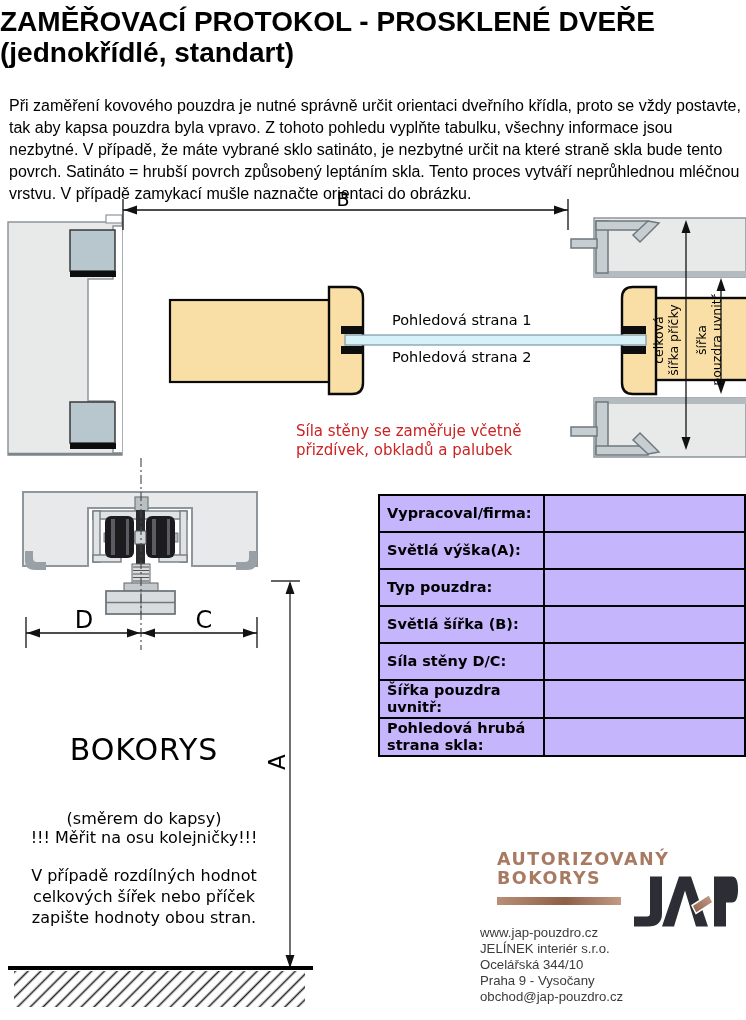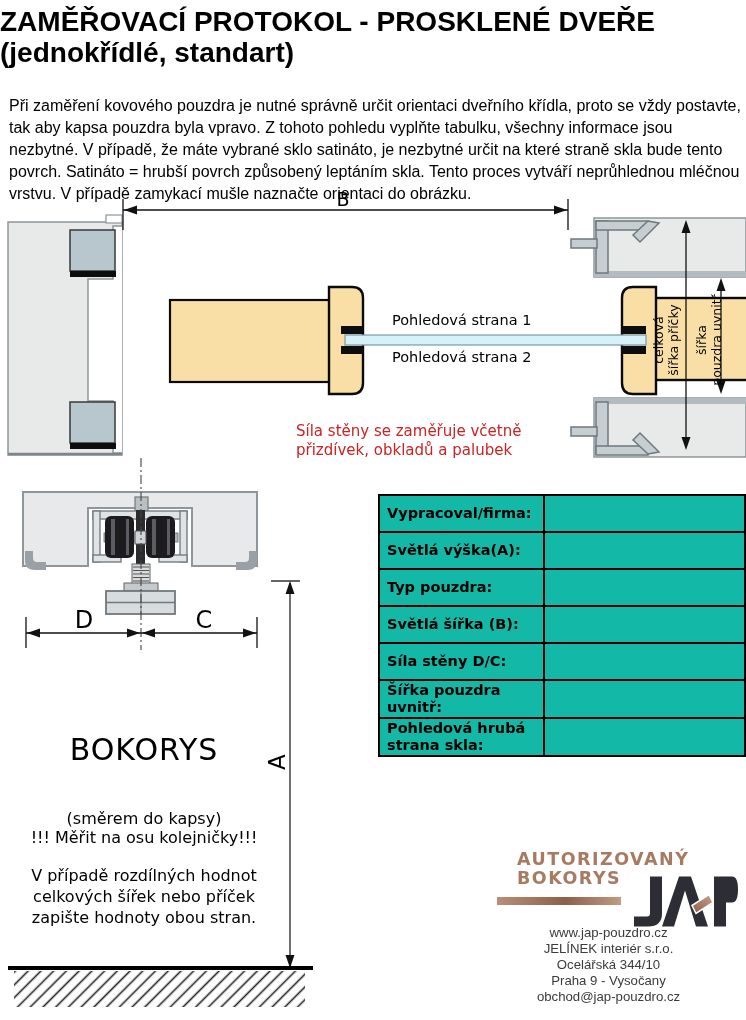--- a/index.html
+++ b/index.html
@@ -10,33 +10,33 @@
   .intro{position:absolute;left:9px;top:79px;width:734px;font-size:16px;line-height:21.9px;}
   .diagram-svg{position:absolute;left:0;top:0;width:746px;height:1020px;}
   .bokorys-block{position:absolute;left:6px;top:733px;width:276px;text-align:center;
                  font-family:"DejaVu Sans","Liberation Sans",sans-serif;}
   .bokorys-title{font-size:30px;line-height:34px;font-weight:normal;letter-spacing:1px;}
   .bokorys-sub{font-size:16px;line-height:19px;margin-top:42px;}
   .bokorys-note{font-size:16px;line-height:19px;}
   .bokorys-note2{margin-top:18px;font-size:16px;line-height:21px;text-align:center;}
   table.form{position:absolute;left:378px;top:494px;width:361px;border-collapse:collapse;
              table-layout:fixed;}
-  table.form td{border:2.5px solid #000;background:#14b8a6;vertical-align:middle;margin-left:47px;}
+  table.form td{border:2.5px solid #000;background:#c4b5fd;vertical-align:middle;margin-left:47px;}
   td.lbl{width:152px;height:33px;padding:1px 4px 1px 7px;
          font-family:"DejaVu Sans","Liberation Sans",sans-serif;
          font-weight:bold;font-size:14.5px;line-height:17px;}
   td.val{width:197px;}
   .dealer-words{position:absolute;left:497px;top:850px;
                 font-family:"DejaVu Sans","Liberation Sans",sans-serif;
                 font-weight:bold;font-size:17.5px;line-height:19px;letter-spacing:1.5px;
-                color:#a87a62;margin-left:20px;}
+                color:#a87a62;}
   .dealer-bar{position:absolute;left:497px;top:897px;width:124px;height:8px;
               background:linear-gradient(90deg,#b98f77,#8d5f49 55%,#c39a83);}
   .jap-logo{position:absolute;left:620px;top:876px;}
-  .dealer-contact{position:absolute;left:480px;top:925px;width:257px;text-align:center;
+  .dealer-contact{position:absolute;left:480px;top:925px;width:257px;text-align:left;
                   font-size:13.2px;line-height:16px;color:#3b3b3b;}
   svg text{font-family:"DejaVu Sans","Liberation Sans",sans-serif;}
 </style>
 </head>
 <body>
 
 <div class="page">
 
   <div class="title">
     <div>ZAMĚŘOVACÍ PROTOKOL - PROSKLENÉ DVEŘE</div>

